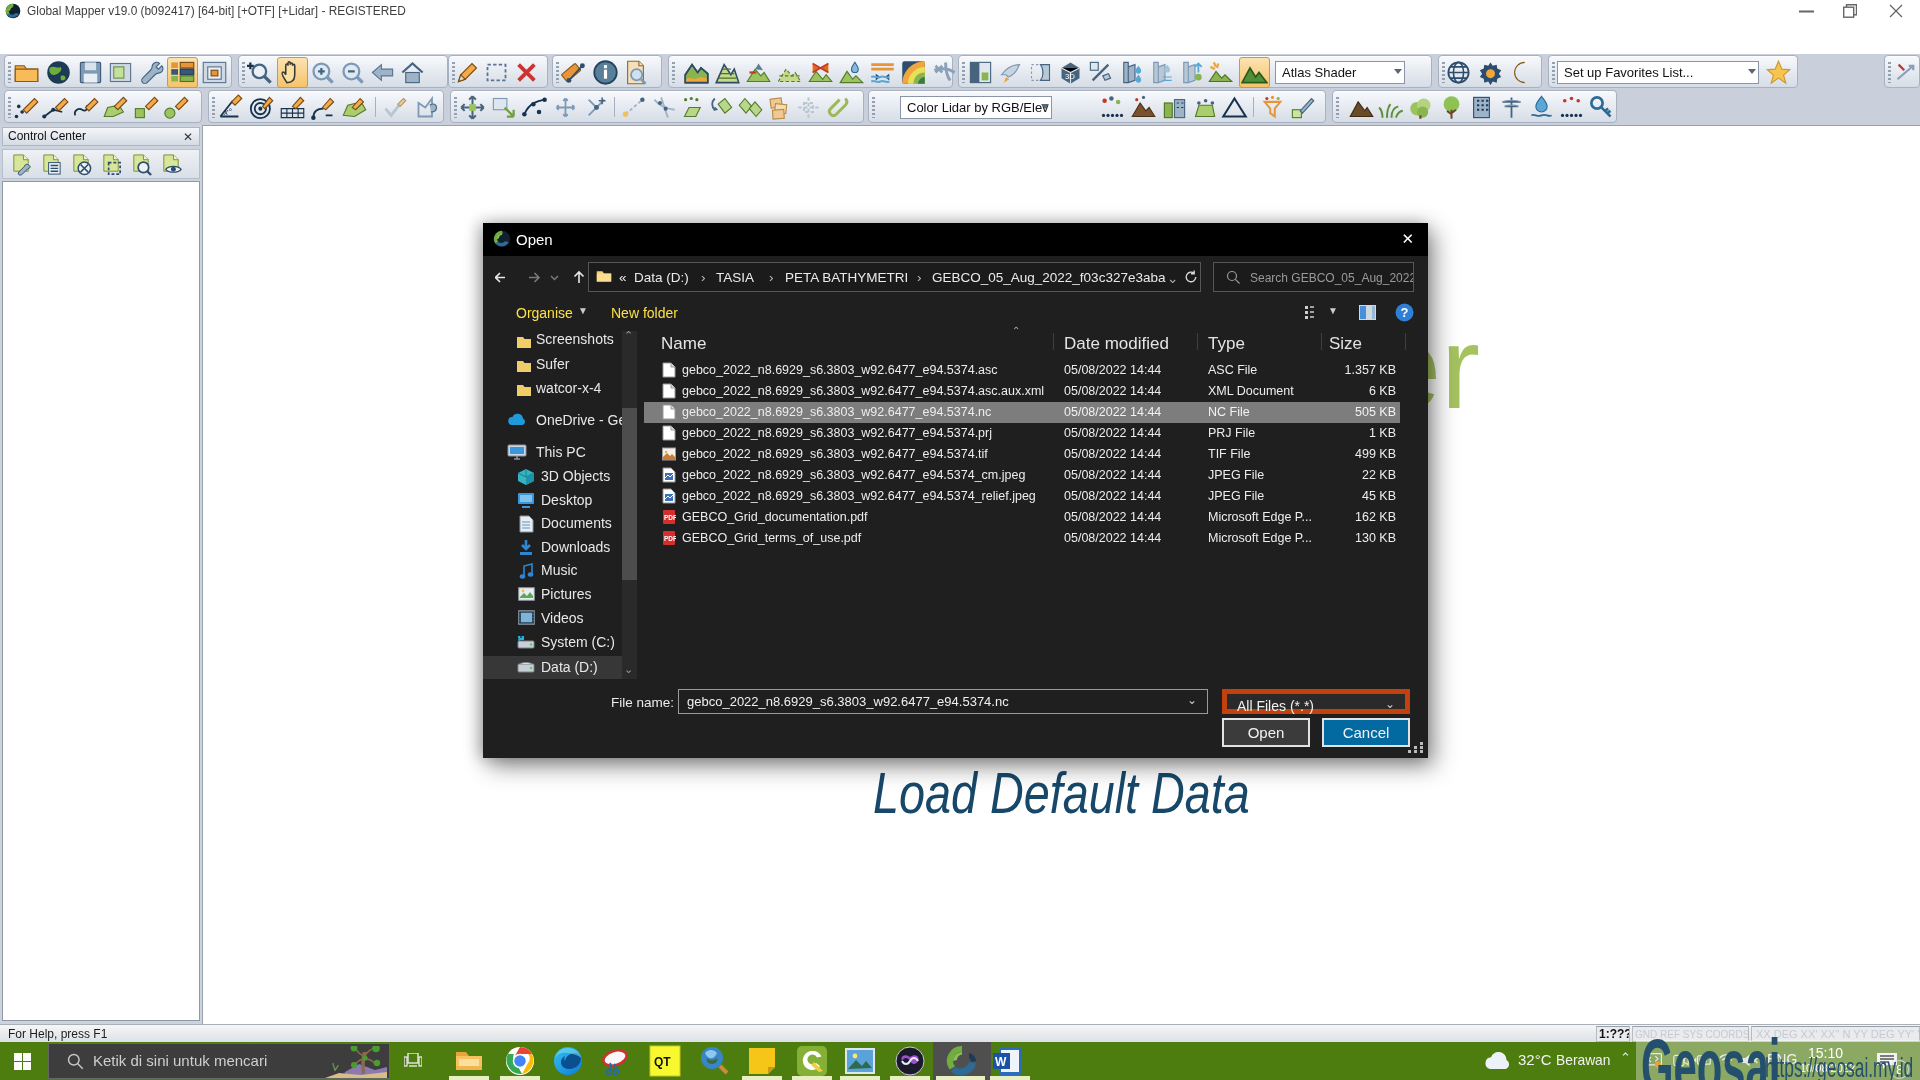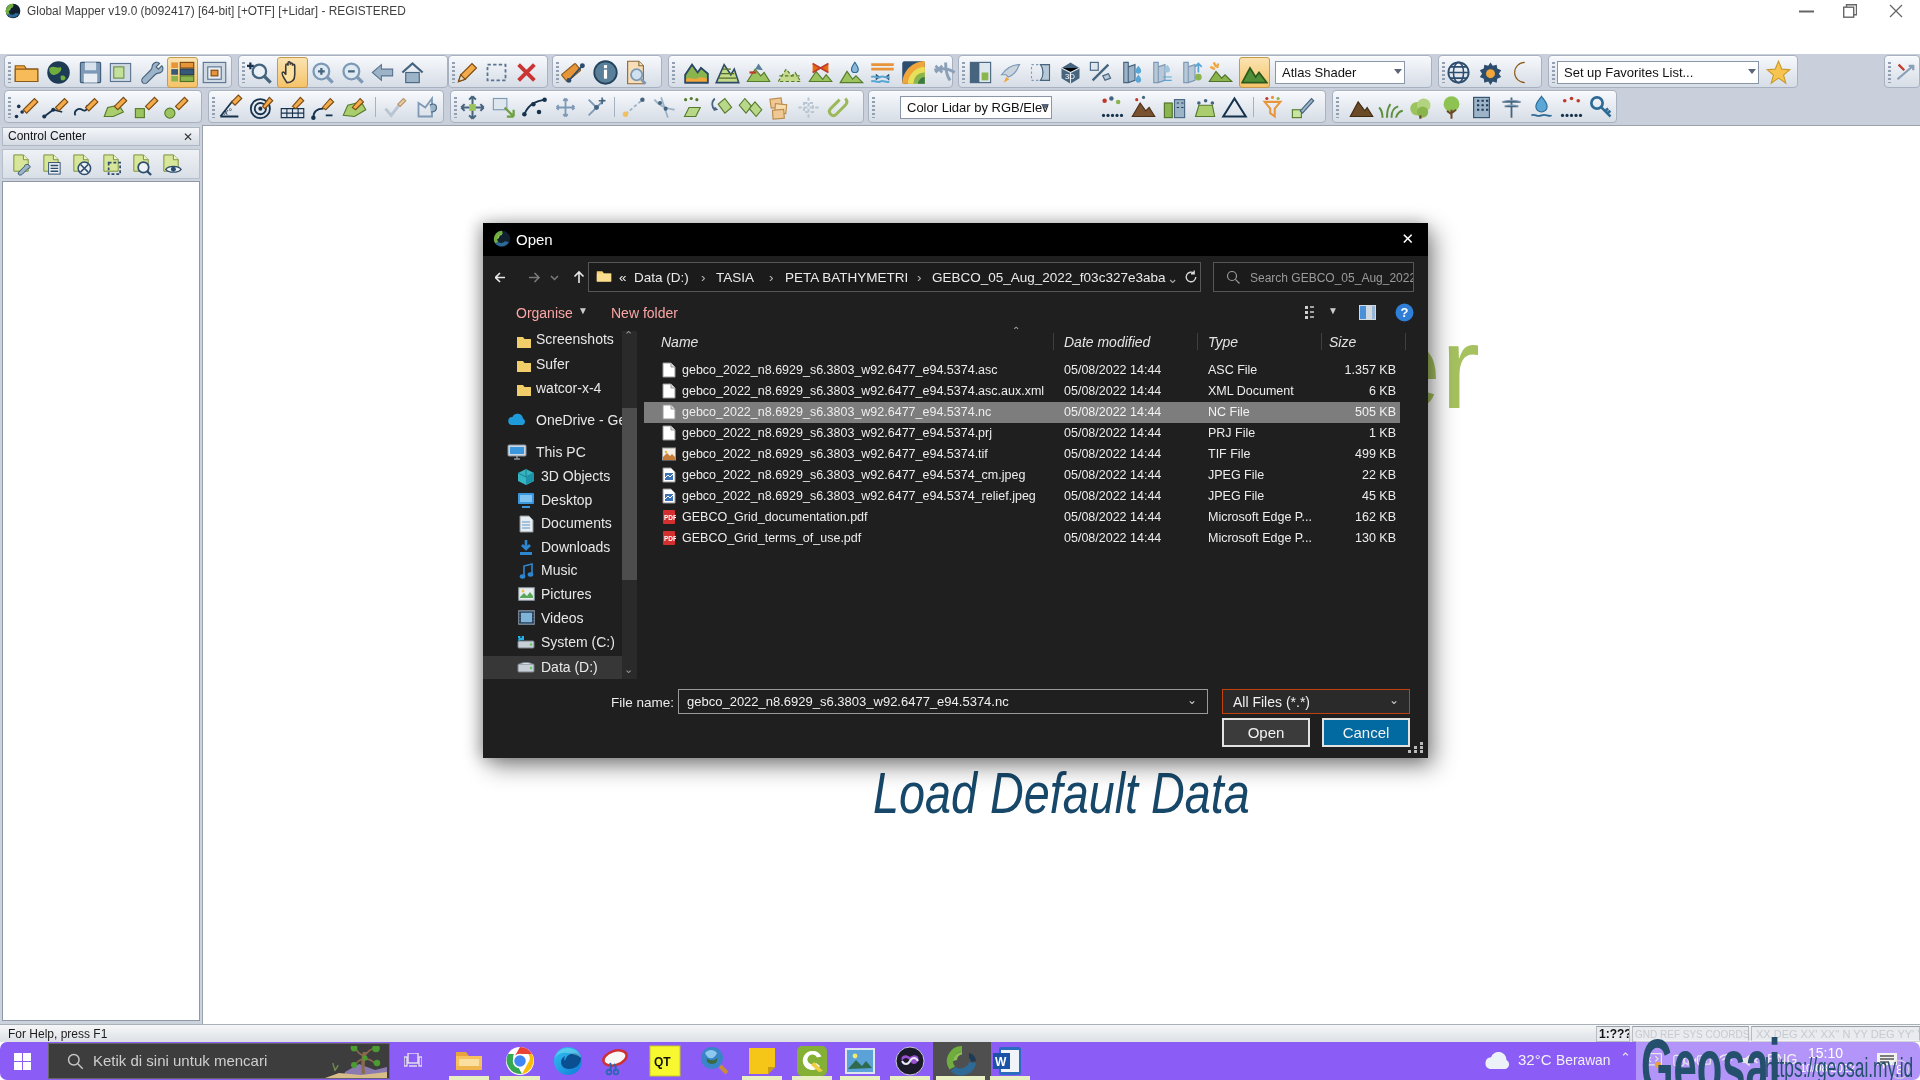--- a/index.html
+++ b/index.html
@@ -39,46 +39,46 @@
 
 
 #dialog { left:483px; top:223px; width:945px; height:535px; background:#1f1f1f; z-index:5; box-shadow:6px 8px 22px rgba(0,0,0,.45), -4px 0px 14px rgba(0,0,0,.25); font-family:"Liberation Sans", sans-serif; }
 #dtitle { left:0; top:0; width:945px; height:33px; background:#000; }
 #dtitle .txt { position:absolute; left:33px; top:8px; font-size:15px; color:#fff; }
 #daddr { left:105px; top:39px; width:613px; height:30px; background:#1b1b1b; border:1px solid #565656; }
 #dsearch { left:730px; top:39px; width:201px; height:30px; background:#1b1b1b; border:1px solid #565656; overflow:hidden; }
 .crumb { position:absolute; top:7px; font-size:13.5px; color:#eaeaea; white-space:nowrap; }
 .dimtxt { color:#9a9a9a; }
 #dcmdbar { left:0; top:74px; width:945px; height:30px; }
-.dwhite { color:#fca5a5; font-size:14px; }
-
-
-.hdrtxt { position:absolute; top:0; font-size:14px; color:#e4e4e4;font-style:italic; }
+.dwhite { color:#fde047; font-size:14px; }
+
+
+.hdrtxt { position:absolute; top:0; font-size:17px; color:#e4e4e4; }
 .vline { position:absolute; width:1px; background:#3f3f3f; }
 .frow { position:absolute; left:161px; width:756px; height:21px; }
 .frow .nm { position:absolute; left:38px; top:3px; font-size:12.5px; color:#ededed; white-space:nowrap; }
 .frow .dt { position:absolute; left:420px; top:3px; font-size:12.5px; color:#ededed; }
 .frow .ty { position:absolute; left:564px; top:3px; font-size:12.5px; color:#ededed; }
 .frow .sz { position:absolute; right:4px; top:3px; font-size:12.5px; color:#ededed; }
 .fico { position:absolute; left:18px; top:2px; width:14px; height:16px; }
 
 
 .sbitem { position:absolute; font-size:14px; color:#e8e8e8; white-space:nowrap; }
 
 
 #fnamecombo { left:195px; top:466px; width:530px; height:25px; background:#1f1f1f; border:1px solid #9a9a9a; }
-#ftypecombo { left:739px; top:466px; width:188px; height:25px; background:#2a2a2a; border:1px solid #c2410c; }
+#ftypecombo { left:739px; top:466px; width:188px; height:25px; background:#2a2a2a; border:5px solid #c2410c; }
 .dbtn { position:absolute; top:495px; width:88px; height:29px; border:2px solid #e2e2e2; font-size:15px; color:#f2f2f2; text-align:center; line-height:25px; }
 
 
 #statusbar { left:0; top:1024px; width:1920px; height:18px; background:linear-gradient(#f5f6f7,#dde1e6); border-top:1px solid #aab0b8; font-size:12px; color:#1c1c1c; }
 .spanel { position:absolute; top:1px; height:16px; border:1px solid #b7bcc2; border-top-color:#9aa0a8; background:#e9ebee; font-size:12px; line-height:14px; padding:0 4px; white-space:nowrap; overflow:hidden; }
 
 
-#taskbar { left:0; top:1042px; width:1920px; height:38px; background:#8b5cf6;border-radius:7px; }
+#taskbar { left:0; top:1042px; width:1920px; height:38px; background:#4d7c0f; }
 #tsearch { left:48px; top:1px; width:342px; height:36px; background:#3d3d3d; border:1px solid #666; }
 .tskico { position:absolute; top:3px; width:32px; height:32px; }
 .runbar { position:absolute; top:34px; height:4px; background:#e7efc3; }
 .trayico { position:absolute; color:#f0f0f0; }
 
 #wmbox { left:1636px; top:1040px; width:284px; height:40px; background:rgba(255,255,255,.35); }
 #geosaitxt { position:absolute; left:1641px; top:1022px; font-size:76px; font-weight:700; color:#24506e; transform:scaleX(.55); transform-origin:left top; z-index:30; }
 #geourl { position:absolute; left:1765px; top:1052px; font-size:28px; font-weight:400; color:#24506e; transform:scaleX(.62); transform-origin:left top; z-index:30; white-space:nowrap; }
 </style>
 </head>

